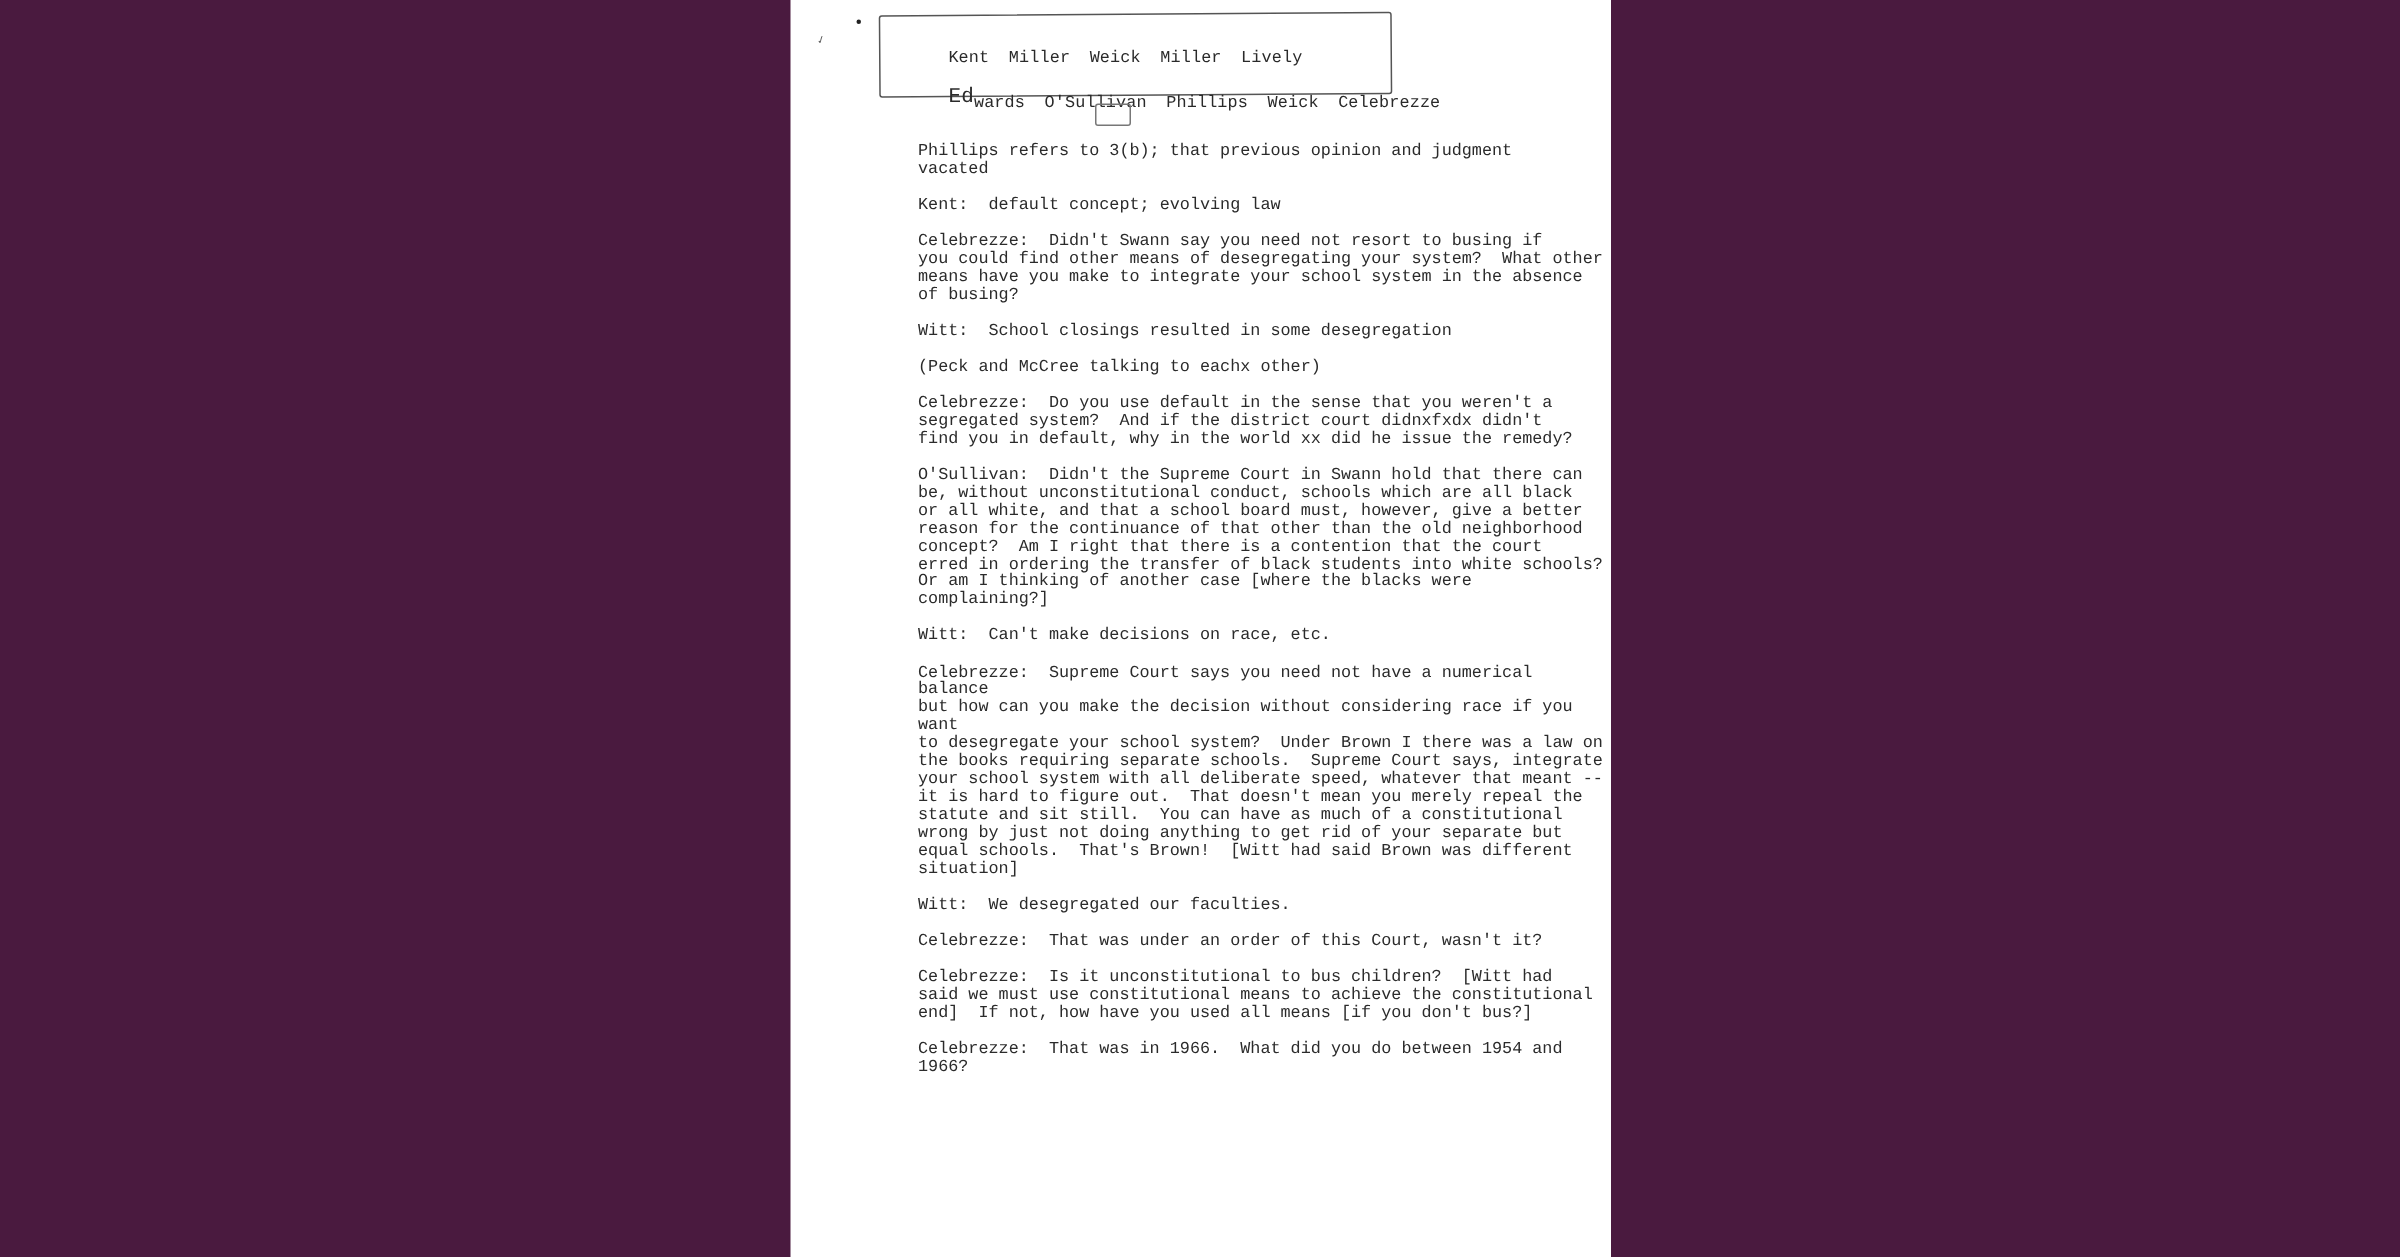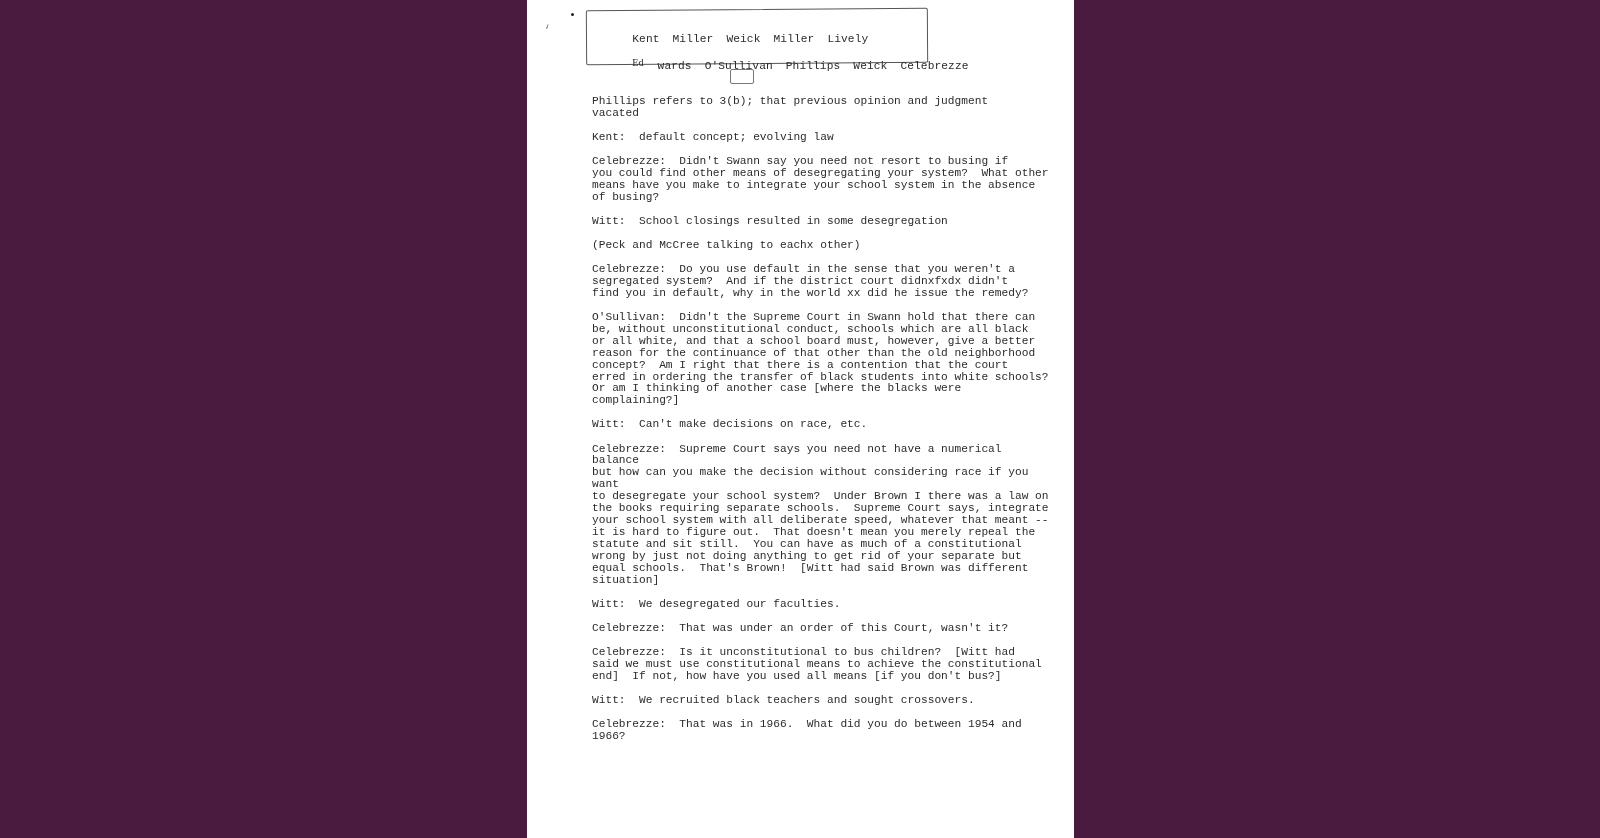--- a/index.html
+++ b/index.html
@@ -51,33 +51,33 @@
     }
     .panel-row {
       position: absolute;
       left: 78px;
       font-size: 11.2px;
       color: #2a2a2a;
       white-space: pre;
       letter-spacing: 0.1px;
     }
     .panel-row span { margin-right: 13px; }
-    .panel-row .ed { font-size: 10px; vertical-align: 3px; margin-right: 14px; font-family: Liberation Serif, serif; }
+    .panel-row .ed { font-size: 14px; vertical-align: 3px; margin-right: 0; }
     .small-box {
       position: absolute;
       left: 203px;
       top: 69px;
       width: 22px;
       height: 13px;
       border: 1px solid #777;
       border-radius: 2px;
     }
     .transcript {
       position: absolute;
-      left: 65px;
+      left: 85px;
       top: 96px;
       width: 460px;
       color: #2b2b2b;
       font-size: 11.2px;
       line-height: 11.9px;
     }
     .entry {
       white-space: pre-wrap;
       margin: 0 0 12.2px 0;
     }
@@ -127,16 +127,15 @@
 it is hard to figure out.  That doesn't mean you merely repeal the
 statute and sit still.  You can have as much of a constitutional
 wrong by just not doing anything to get rid of your separate but
 equal schools.  That's Brown!  [Witt had said Brown was different
 situation]</p>
     <p class="entry">Witt:  We desegregated our faculties.</p>
     <p class="entry">Celebrezze:  That was under an order of this Court, wasn't it?</p>
     <p class="entry">Celebrezze:  Is it unconstitutional to bus children?  [Witt had
 said we must use constitutional means to achieve the constitutional
 end]  If not, how have you used all means [if you don't bus?]</p>
-    <p class="entry">Witt:  We recruited black teachers and sought crossovers.</p>
     <p class="entry">Celebrezze:  That was in 1966.  What did you do between 1954 and 1966?</p>
   </div>
 </div>
 
 </body></html>

